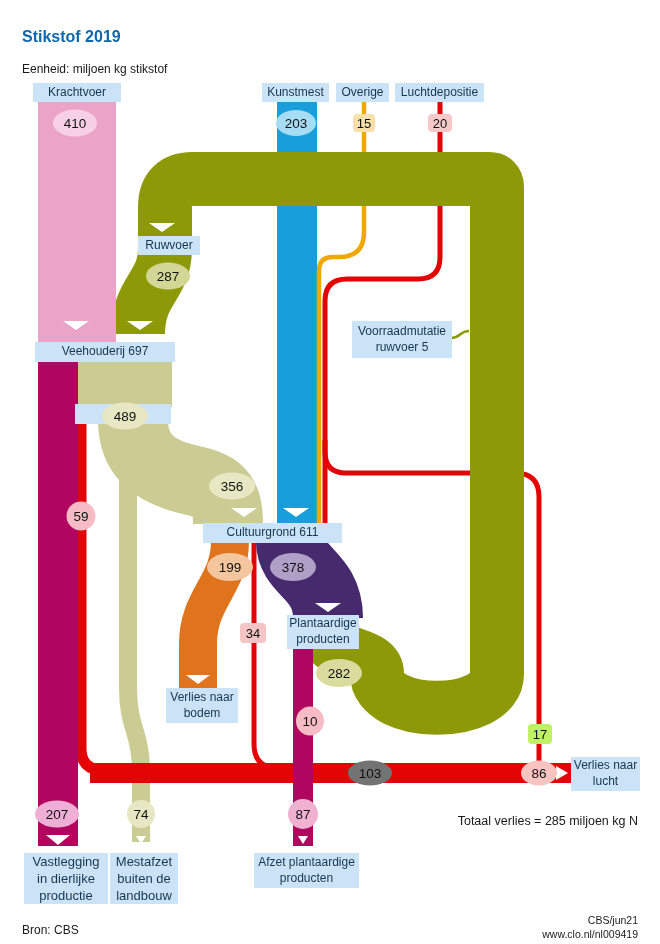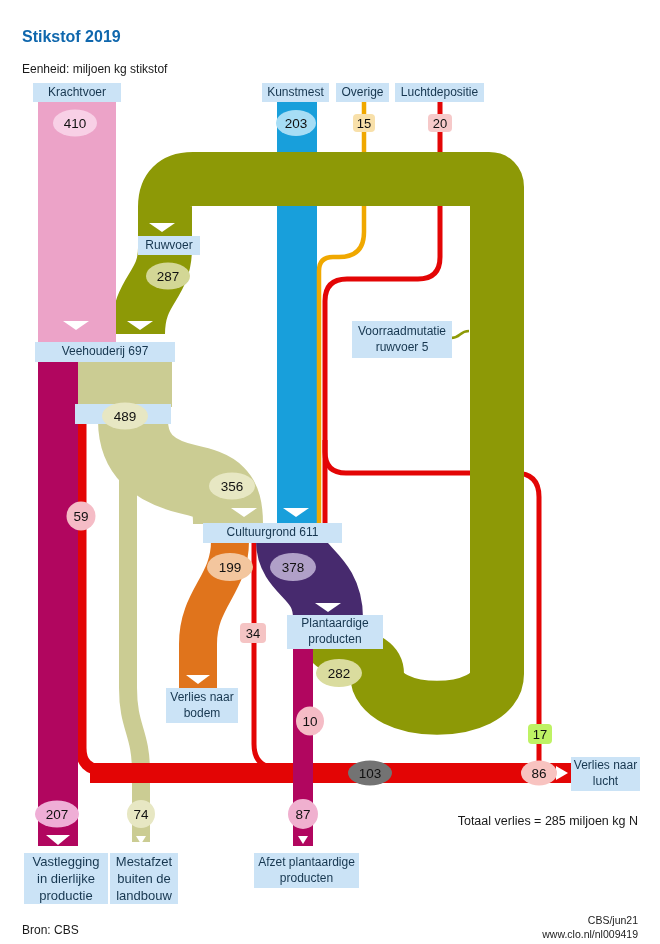--- a/index.html
+++ b/index.html
@@ -82,21 +82,21 @@
 
   <div class="lbl" style="left:33px;top:83px;width:88px;height:19px;">Krachtvoer</div>
   <div class="lbl" style="left:262px;top:83px;width:67px;height:19px;">Kunstmest</div>
   <div class="lbl" style="left:336px;top:83px;width:53px;height:19px;">Overige</div>
   <div class="lbl" style="left:395px;top:83px;width:89px;height:19px;">Luchtdepositie</div>
   <div class="lbl" style="left:138px;top:236px;width:62px;height:19px;">Ruwvoer</div>
   <div class="lbl" style="left:35px;top:342px;width:140px;height:20px;">Veehouderij 697</div>
   <div class="lbl" style="left:75px;top:404px;width:96px;height:20px;">Mest</div>
   <div class="lbl" style="left:352px;top:321px;width:100px;height:37px;">Voorraadmutatie ruwvoer 5</div>
   <div class="lbl" style="left:203px;top:523px;width:139px;height:20px;">Cultuurgrond 611</div>
-  <div class="lbl" style="left:287px;top:615px;width:96px;height:34px;">Plantaardige producten</div>
+  <div class="lbl" style="left:287px;top:615px;width:72px;height:34px;">Plantaardige producten</div>
   <div class="lbl" style="left:166px;top:688px;width:72px;height:35px;">Verlies naar bodem</div>
   <div class="lbl lbl3" style="left:24px;top:853px;width:84px;height:51px;">Vastlegging in dierlijke productie</div>
   <div class="lbl lbl3" style="left:110px;top:853px;width:68px;height:51px;">Mestafzet buiten de landbouw</div>
   <div class="lbl" style="left:254px;top:853px;width:105px;height:35px;">Afzet plantaardige producten</div>
   <div class="lbl" style="left:571px;top:757px;width:69px;height:34px;">Verlies naar lucht</div>
 
   <div class="badge" style="left:75px;top:123px;width:44px;height:27px;background:#f8d0e6;">410</div>
   <div class="badge" style="left:296px;top:123px;width:40px;height:26px;background:#a6ddf5;">203</div>
   <div class="pill" style="left:364px;top:123px;width:22px;height:18px;background:#f8e0aa;">15</div>
   <div class="pill" style="left:440px;top:123px;width:24px;height:18px;background:#f6c9c9;">20</div>

